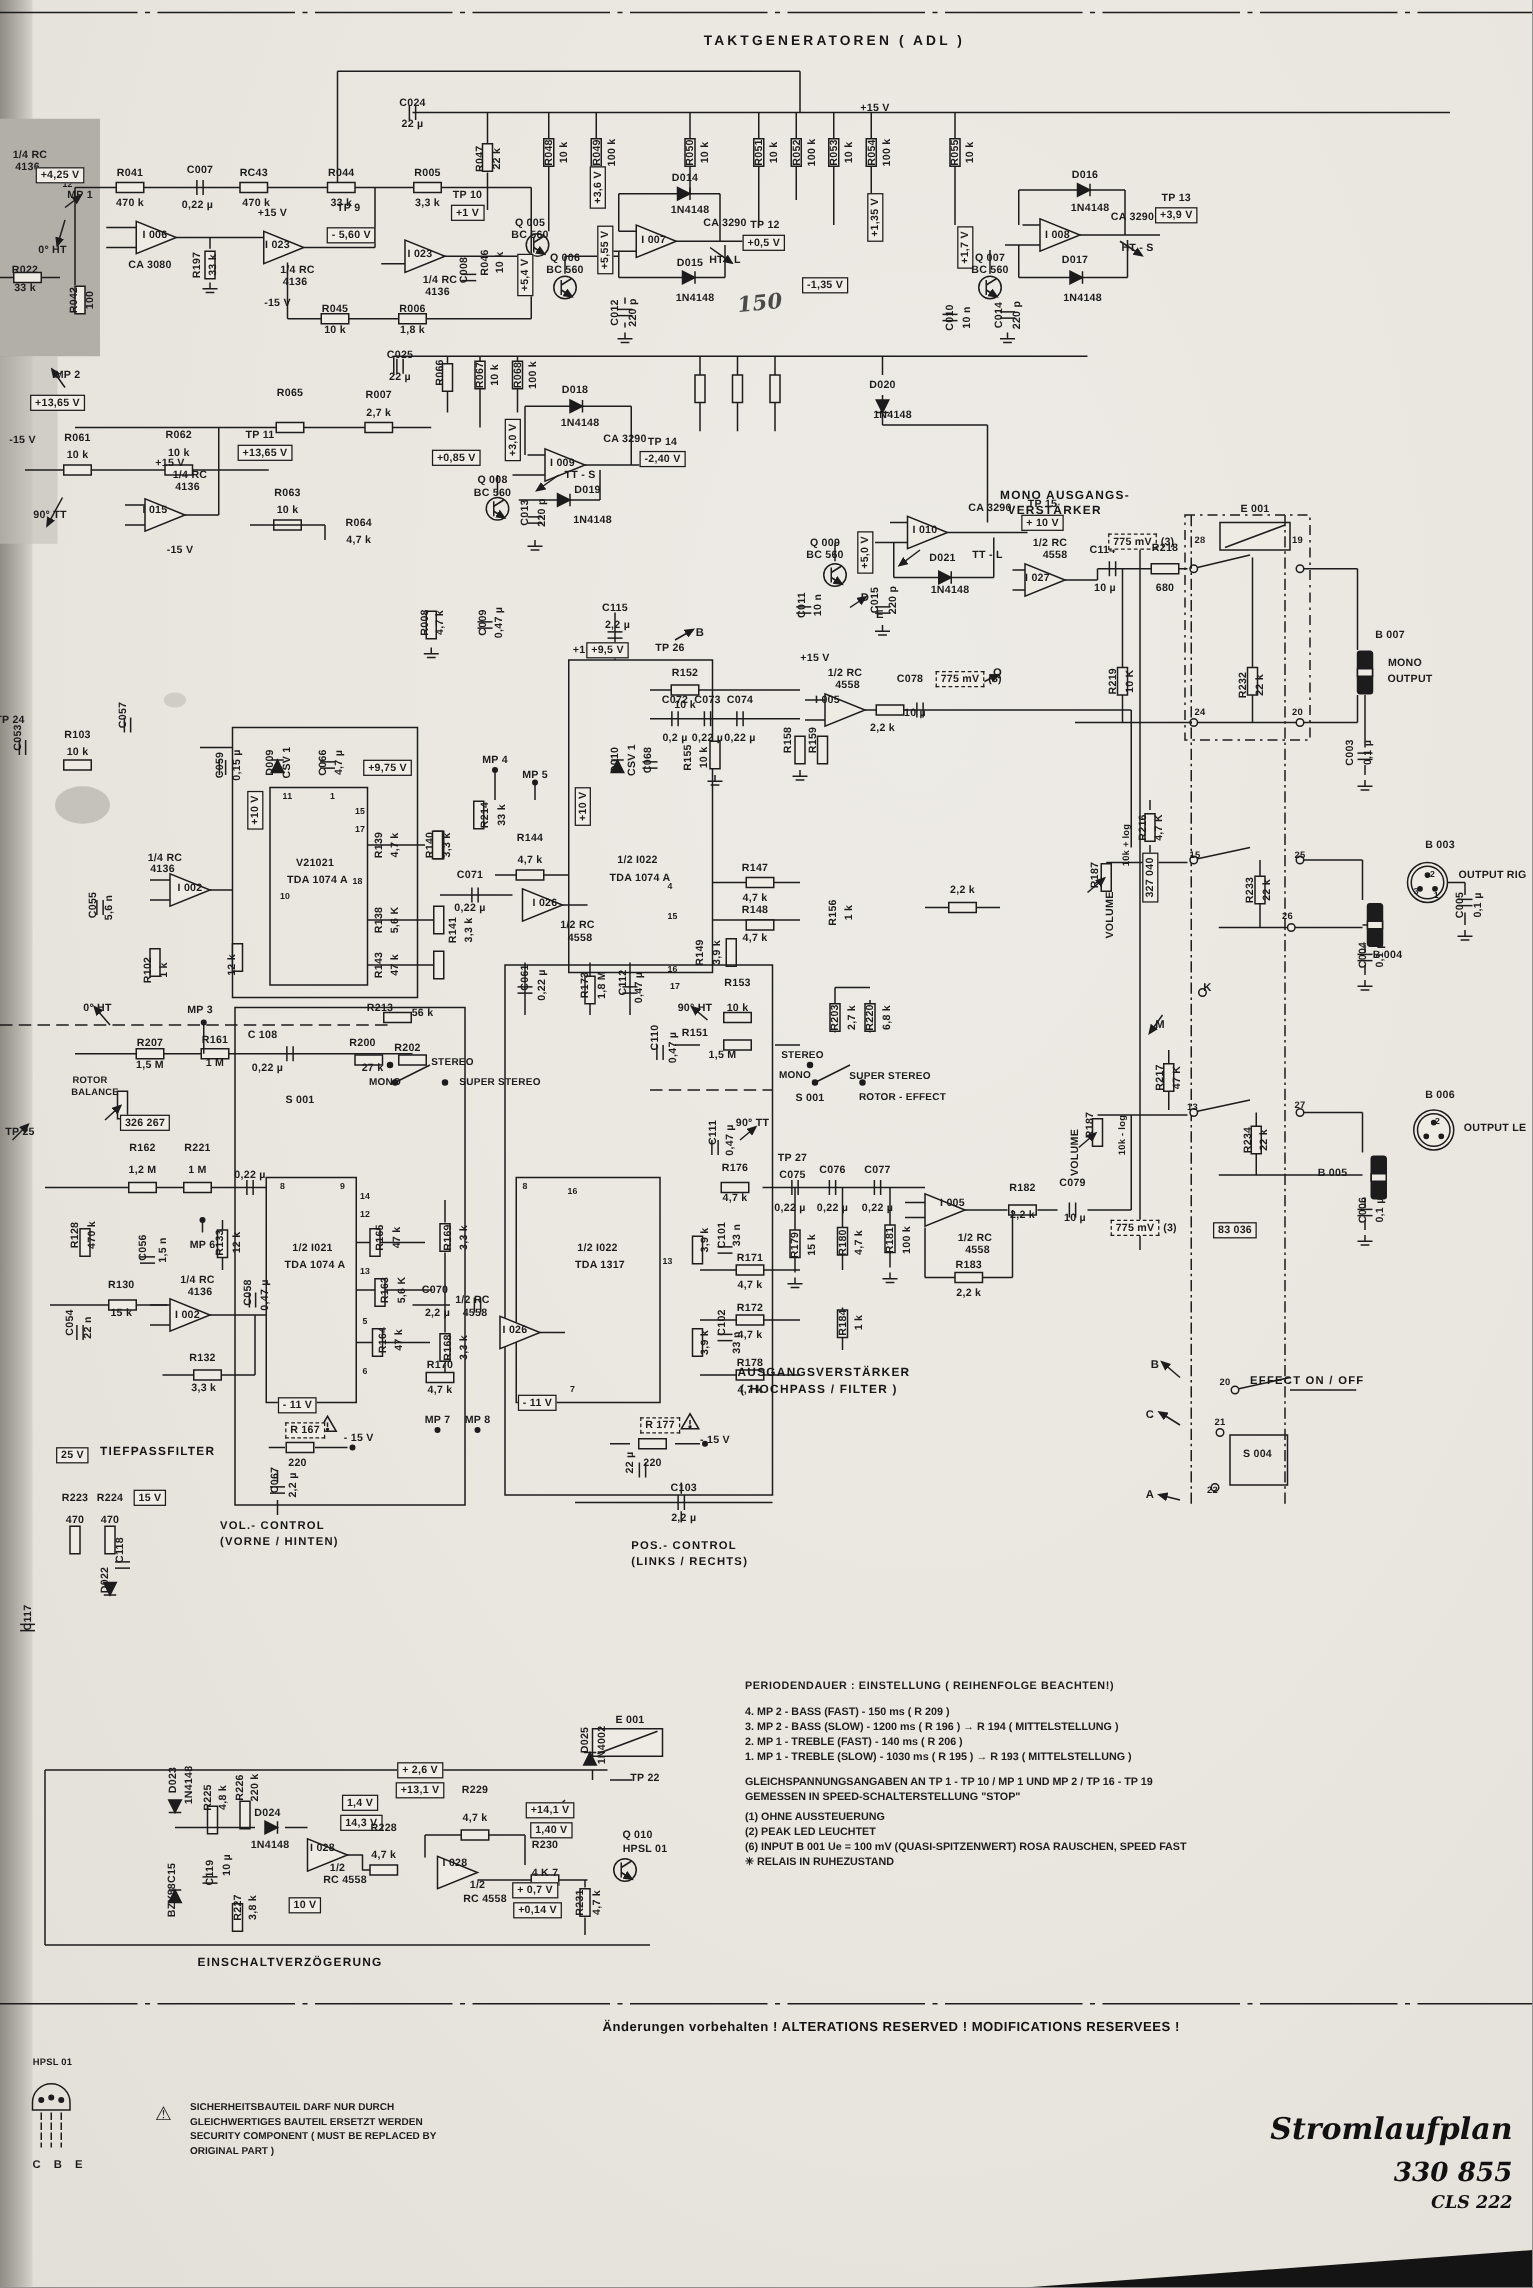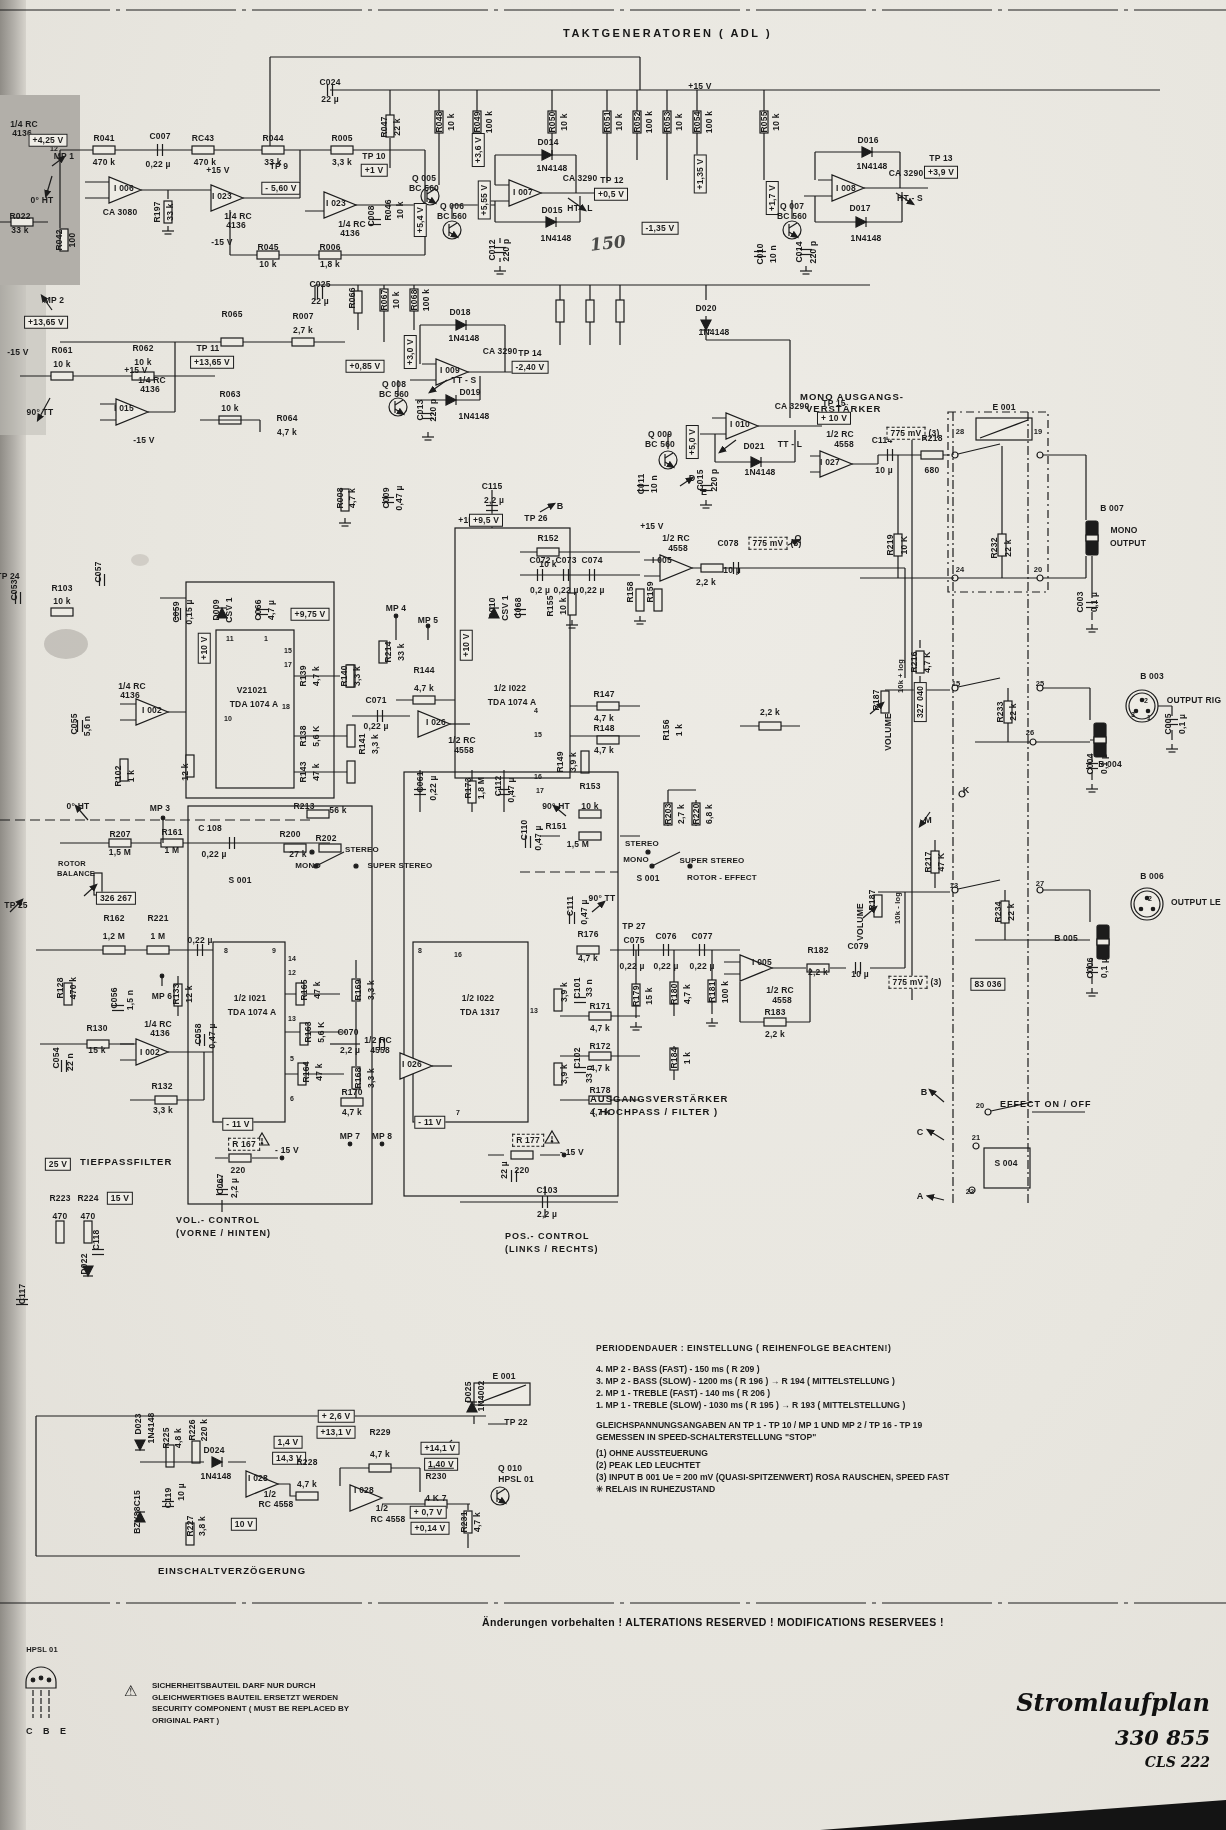--- a/index.html
+++ b/index.html
@@ -526,21 +526,21 @@
       </div>
     <div style="height:8px"></div>
     <div>
         <div class="ln">GLEICHSPANNUNGSANGABEN  AN  TP 1  -  TP 10 / MP 1  UND  MP 2 /  TP 16  -  TP 19</div>
         <div class="ln">GEMESSEN  IN  SPEED-SCHALTERSTELLUNG  "STOP"</div>
       </div>
     <div style="height:4px"></div>
     <div>
         <div class="ln">(1) OHNE  AUSSTEUERUNG</div>
         <div class="ln">(2) PEAK  LED  LEUCHTET</div>
-        <div class="ln">(3) INPUT  B 001  Ue = 200 mV (QUASI-SPITZENWERT) ROSA RAUSCHEN, SPEED FAST</div>
+        <div class="ln">(6) INPUT  B 001  Ue = 100 mV (QUASI-SPITZENWERT) ROSA RAUSCHEN, SPEED FAST</div>
         <div class="ln">✳  RELAIS  IN  RUHEZUSTAND</div>
       </div>
   </div>
 
   <div class="foot" style="left:482px;top:1616px">Änderungen vorbehalten ! ALTERATIONS  RESERVED ! MODIFICATIONS  RESERVEES !</div>
 
   <div class="warn" style="left:124px;top:1682px">⚠</div>
   <div class="safety" style="left:152px;top:1680px">
       <div class="ln">SICHERHEITSBAUTEIL  DARF  NUR  DURCH</div>
       <div class="ln">GLEICHWERTIGES  BAUTEIL  ERSETZT  WERDEN</div>
@@ -1062,21 +1062,21 @@
       <div class="lbl" style="left: 307px; top: 1462px;">R228</div>
       <div class="lbl" style="left: 307px; top: 1484px;">4,7 k</div>
       <div class="lbl box" style="left: 336px; top: 1416px;">+ 2,6 V</div>
       <div class="lbl box" style="left: 336px; top: 1432px;">+13,1 V</div>
       <div class="lbl" style="left: 380px; top: 1432px;">R229</div>
       <div class="lbl" style="left: 380px; top: 1454px;">4,7 k</div>
       <div class="lbl" style="left: 364px; top: 1490px;">I 028</div>
       <div class="lbl" style="left: 382px; top: 1508px;">1/2</div>
       <div class="lbl" style="left: 388px; top: 1519px;">RC 4558</div>
       <div class="lbl box" style="left: 440px; top: 1448px;">+14,1 V</div>
-      <div class="lbl box" style="left: 441px; top: 1464px; text-decoration: underline;">1,40 V</div>
+      <div class="lbl box" style="left: 441px; top: 1464px;">1,40 V</div>
       <div class="lbl" style="left: 436px; top: 1476px;">R230</div>
       <div class="lbl" style="left: 436px; top: 1498px;">4 K 7</div>
       <div class="lbl box" style="left: 428px; top: 1512px;">+ 0,7 V</div>
       <div class="lbl box" style="left: 430px; top: 1528px;">+0,14 V</div>
       <div class="lbl v" style="left: 464px; top: 1522px;">R231</div>
       <div class="lbl v" style="left: 477px; top: 1522px;">4,7 k</div>
       <div class="lbl" style="left: 510px; top: 1468px;">Q 010</div>
       <div class="lbl" style="left: 516px; top: 1479px;">HPSL 01</div>
       <div class="lbl v" style="left: 468px; top: 1392px;">D025</div>
       <div class="lbl v" style="left: 481px; top: 1396px;">1N4002</div>

